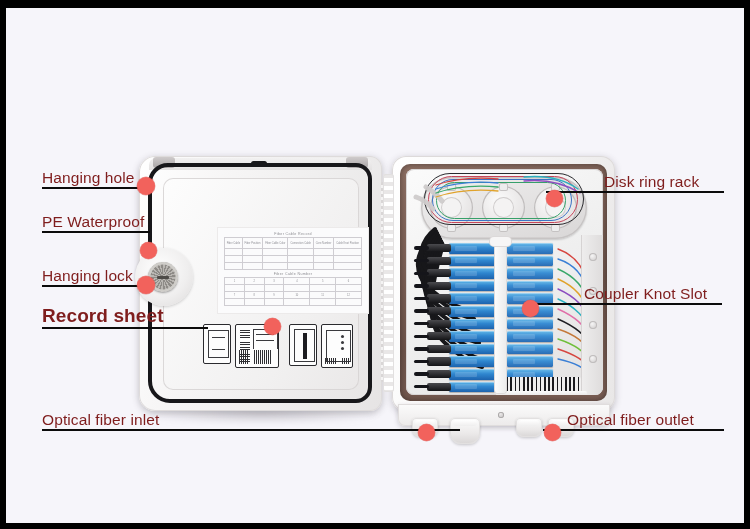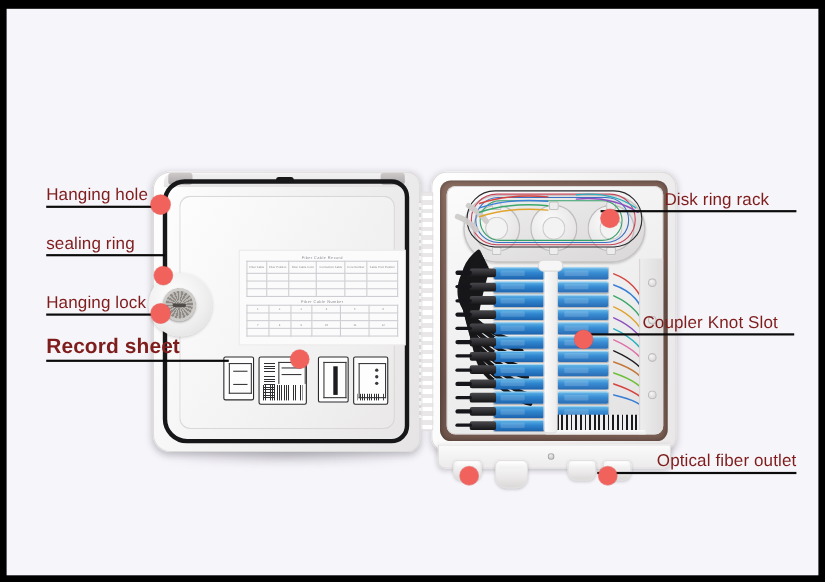--- a/index.html
+++ b/index.html
@@ -602,50 +602,54 @@
     <div class="screwhead" style="left:100px; top:8px;"></div>
   </div>
 
   <div class="callout" style="left:36px; top:160px; width:108px;">
     <span class="txt">Hanging hole</span>
     <span class="rule"></span>
   </div>
   <div class="dot" style="left:131px; top:169px; width:18px; height:18px;"></div>
 
   <div class="callout" style="left:36px; top:205px; width:108px;">
-    <span class="txt two">sealing ring</span>
+    <span class="txt two">PE Waterproof</span>
     <span class="rule"></span>
   </div>
   <div class="dot" style="left:134px; top:234px; width:17px; height:17px;"></div>
 
   <div class="callout" style="left:36px; top:258px; width:108px;">
     <span class="txt">Hanging lock</span>
     <span class="rule"></span>
   </div>
   <div class="dot" style="left:131px; top:268px; width:18px; height:18px;"></div>
 
   <div class="callout big" style="left:36px; top:296px; width:166px;">
     <span class="txt">Record sheet</span>
     <span class="rule"></span>
   </div>
   <div class="dot" style="left:258px; top:310px; width:17px; height:17px;"></div>
 
+  <div class="callout" style="left:36px; top:402px; width:418px;">
+    <span class="txt">Optical fiber inlet</span>
+    <span class="rule"></span>
+  </div>
   <div class="dot" style="left:412px; top:416px; width:17px; height:17px;"></div>
 
   <div class="callout" style="left:540px; top:164px; width:178px;">
     <span class="txt" style="padding-left:58px;">Disk ring rack</span>
     <span class="rule"></span>
   </div>
   <div class="dot" style="left:540px; top:182px; width:17px; height:17px;"></div>
 
   <div class="callout" style="left:520px; top:276px; width:196px;">
     <span class="txt" style="padding-left:58px;">Coupler Knot Slot</span>
     <span class="rule"></span>
   </div>
   <div class="dot" style="left:516px; top:292px; width:17px; height:17px;"></div>
 
-  <div class="callout" style="left:537px; top:402px; width:181px;text-align:right;">
+  <div class="callout" style="left:537px; top:402px; width:181px;">
     <span class="txt" style="padding-left:24px;">Optical fiber outlet</span>
     <span class="rule"></span>
   </div>
   <div class="dot" style="left:538px; top:416px; width:17px; height:17px;"></div>
 
 </div>
 
 </body></html>

